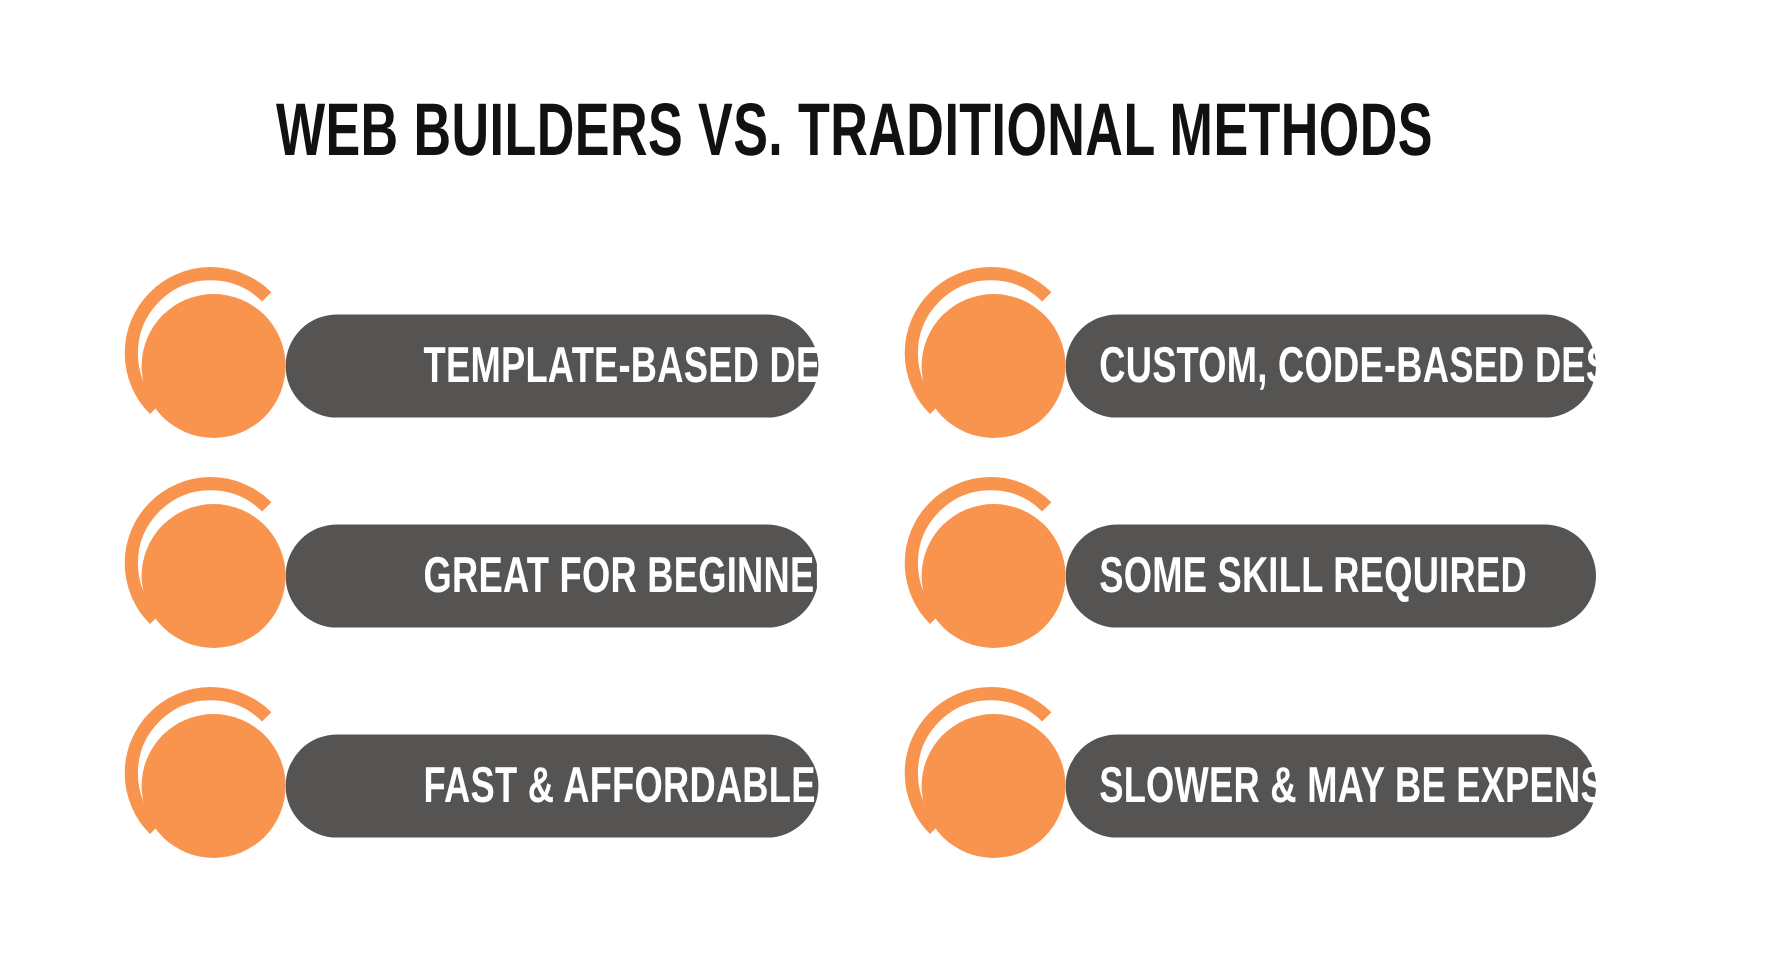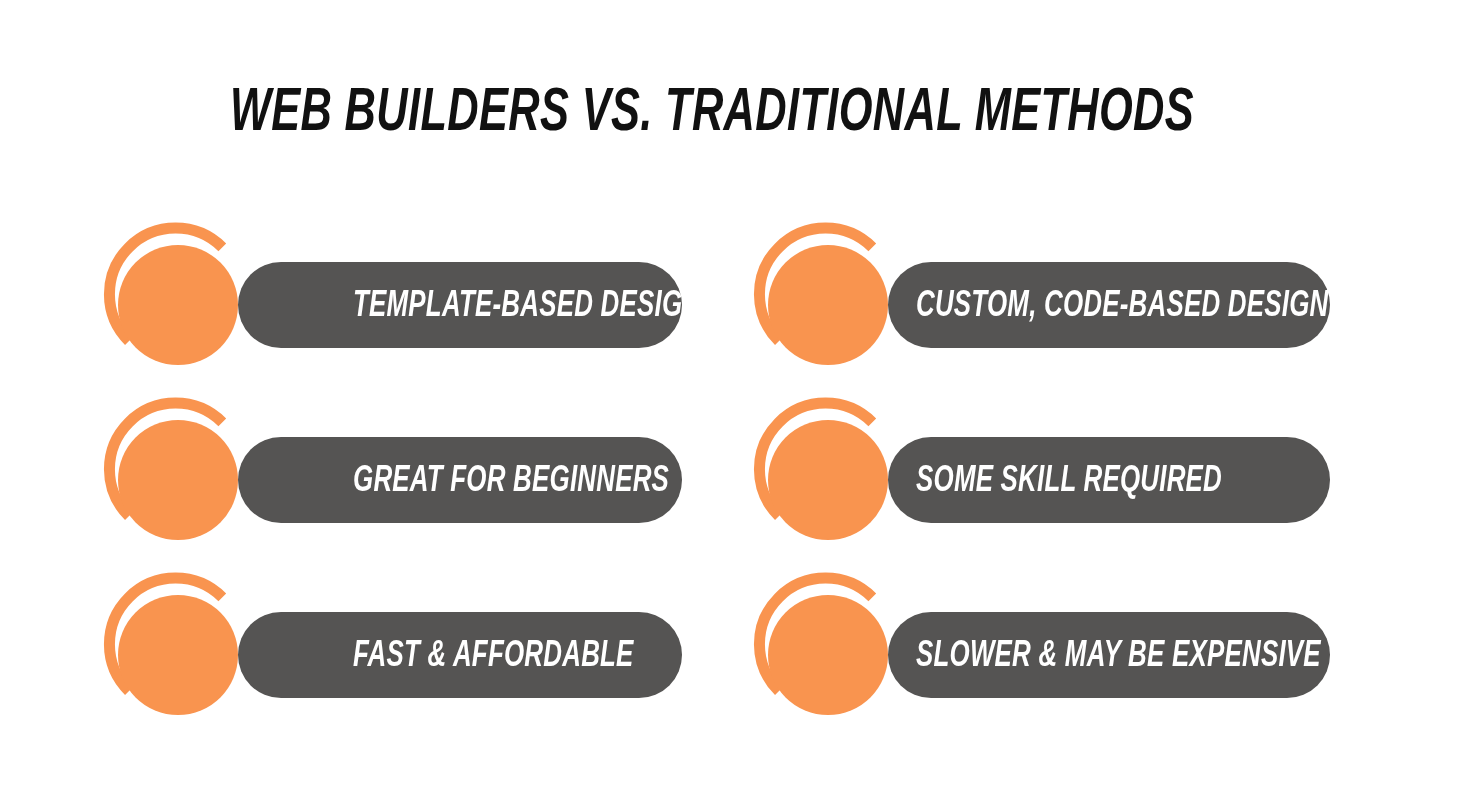--- a/index.html
+++ b/index.html
@@ -11,21 +11,20 @@
   body {
     font-family: "Liberation Sans", "DejaVu Sans", sans-serif;
   }
 
   .canvas {
     position: relative;
     width: 1472px;
     height: 800px;
     background: #ffffff;
     overflow: hidden;
-    font-style: italic;
   }
 
   
   .title {
     position: absolute;
     left: 0;
     top: 78px;
     width: 1424px;          
     text-align: center;
     color: #111111;
@@ -80,21 +79,21 @@
     right: 0;
     bottom: 0;
     display: flex;
     align-items: center;
     justify-content: flex-start;
     padding-left: 22px;
     padding-bottom: 2px;
     color: #ffffff;
     font-family: "Liberation Sans Narrow", "Liberation Sans", sans-serif;
     font-weight: 700;
-    font-size: 36px;
+    font-size: 42px;
     line-height: 44px;
     letter-spacing: 0.3px;
     white-space: nowrap;
     box-sizing: border-box;
   }
   .bar-label > span {
     display: inline-block;
     transform: scaleX(0.72);
     transform-origin: 0% 50%;
   }

